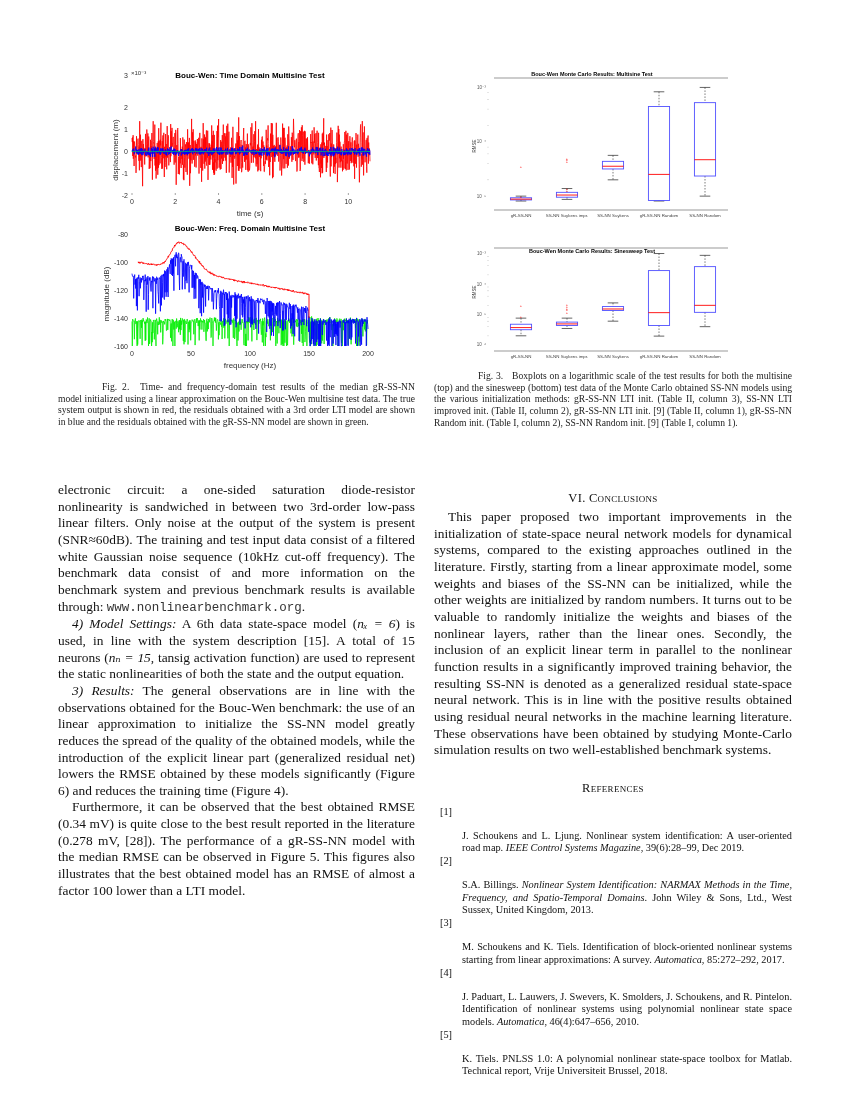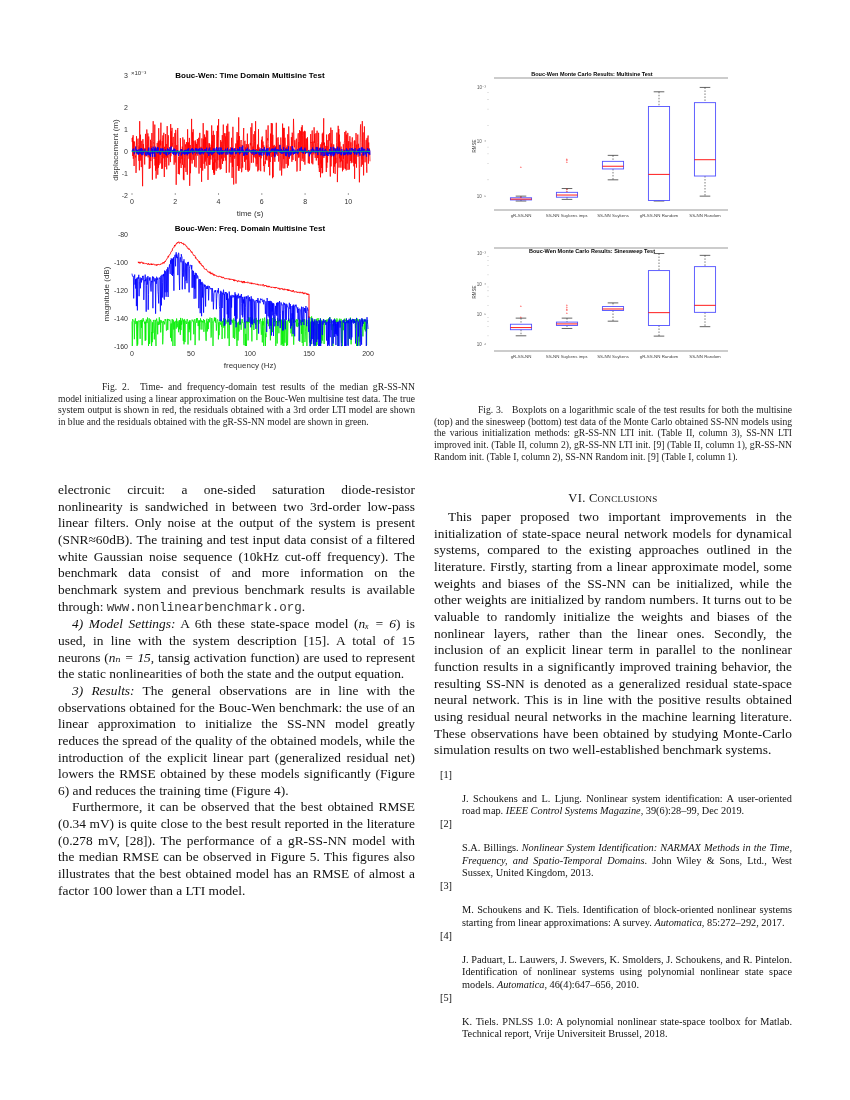--- a/index.html
+++ b/index.html
@@ -199,37 +199,38 @@
       <line x1="232.42" y1="61.33333333333334" x2="253.58" y2="61.33333333333334" stroke="#ff0000" stroke-width="0.9"></line>
       <text x="243" y="114" text-anchor="middle" font-size="4.4" fill="#444">SS-NN Random</text>
     </g>
   <text transform="translate(14,48) rotate(-90)" text-anchor="middle" font-size="4.5" fill="#444">RMSE</text>
 </svg>
 
 <div class="abs caption" style="left:58px;top:381px;width:357px">
   <span class="lbl">Fig. 2.</span>
   <span>Time- and frequency-domain test results of the median gR-SS-NN model initialized using a linear approximation on the Bouc-Wen multisine test data. The true system output is shown in red, the residuals obtained with a 3rd order LTI model are shown in blue and the residuals obtained with the gR-SS-NN model are shown in green.</span>
 </div>
-<div class="abs caption" style="left:434px;top:404px;width:358px">
+<div class="abs caption" style="left:434px;top:370px;width:358px">
   <span class="lbl">Fig. 3.</span>
   <span>Boxplots on a logarithmic scale of the test results for both the multisine (top) and the sinesweep (bottom) test data of the Monte Carlo obtained SS-NN models using the various initialization methods: gR-SS-NN LTI init. (Table II, column 3), SS-NN LTI improved init. (Table II, column 2), gR-SS-NN LTI init. [9] (Table II, column 1), gR-SS-NN Random init. (Table I, column 2), SS-NN Random init. [9] (Table I, column 1).</span>
 </div>
 
 <div class="abs body-text" style="left:58px;top:482px;width:357px">
   <p class="noindent"><span>electronic circuit: a one-sided saturation diode-resistor nonlinearity is sandwiched in between two 3rd-order low-pass linear filters. Only noise at the output of the system is present (SNR≈60dB). The training and test input data consist of a filtered white Gaussian noise sequence (10kHz cut-off frequency). The benchmark data consist of and more information on the benchmark system and previous benchmark results is available through: </span><span class="mono">www.nonlinearbenchmark.org</span><span>.</span></p>
-  <p><i>4) Model Settings:</i><span> A 6th these state-space model (</span><i>nₓ = 6</i><span>) is used, in line with the system description [15]. A total of 15 neurons (</span><i>nₙ = 15</i><span>, tansig activation function) are used to represent the static nonlinearities of both the state and the output equation.</span></p>
+  <p><i>4) Model Settings:</i><span> A 6th data state-space model (</span><i>nₓ = 6</i><span>) is used, in line with the system description [15]. A total of 15 neurons (</span><i>nₙ = 15</i><span>, tansig activation function) are used to represent the static nonlinearities of both the state and the output equation.</span></p>
   <p><i>3) Results:</i><span> The general observations are in line with the observations obtained for the Bouc-Wen benchmark: the use of an linear approximation to initialize the SS-NN model greatly reduces the spread of the quality of the obtained models, while the introduction of the explicit linear part (generalized residual net) lowers the RMSE obtained by these models significantly (Figure 6) and reduces the training time (Figure 4).</span></p>
   <p>Furthermore, it can be observed that the best obtained RMSE (0.34 mV) is quite close to the best result reported in the literature (0.278 mV, [28]). The performance of a gR-SS-NN model with the median RMSE can be observed in Figure 5. This figures also illustrates that the best obtained model has an RMSE of almost a factor 100 lower than a LTI model.</p>
 </div>
 
 <div class="abs" style="left:434px;top:491px;width:358px">
   <div class="section-title"><span>VI. </span><span class="sc">Conclusions</span></div>
   <div class="body-text" style="margin-top:3px">
     <p>This paper proposed two important improvements in the initialization of state-space neural network models for dynamical systems, compared to the existing approaches outlined in the literature. Firstly, starting from a linear approximate model, some weights and biases of the SS-NN can be initialized, while the other weights are initialized by random numbers. It turns out to be valuable to randomly initialize the weights and biases of the nonlinear layers, rather than the linear ones. Secondly, the inclusion of an explicit linear term in parallel to the nonlinear function results in a significantly improved training behavior, the resulting SS-NN is denoted as a generalized residual state-space neural network. This is in line with the positive results obtained using residual neural networks in the machine learning literature. These observations have been obtained by studying Monte-Carlo simulation results on two well-established benchmark systems.</p>
   </div>
+  <div class="section-title" style="margin-top:22px"><span class="sc">References</span></div>
   <div class="refs" style="margin-top:10px;padding-left:6px" id="refs">
       <div class="ref">
         <span class="ref-num">[1]</span>
         <span class="ref-body">J. Schoukens and L. Ljung. Nonlinear system identification: A user-oriented road map. <i>IEEE Control Systems Magazine</i>, 39(6):28–99, Dec 2019.</span>
       </div>
       <div class="ref">
         <span class="ref-num">[2]</span>
         <span class="ref-body">S.A. Billings. <i>Nonlinear System Identification: NARMAX Methods in the Time, Frequency, and Spatio-Temporal Domains</i>. John Wiley &amp; Sons, Ltd., West Sussex, United Kingdom, 2013.</span>
       </div>
       <div class="ref">

